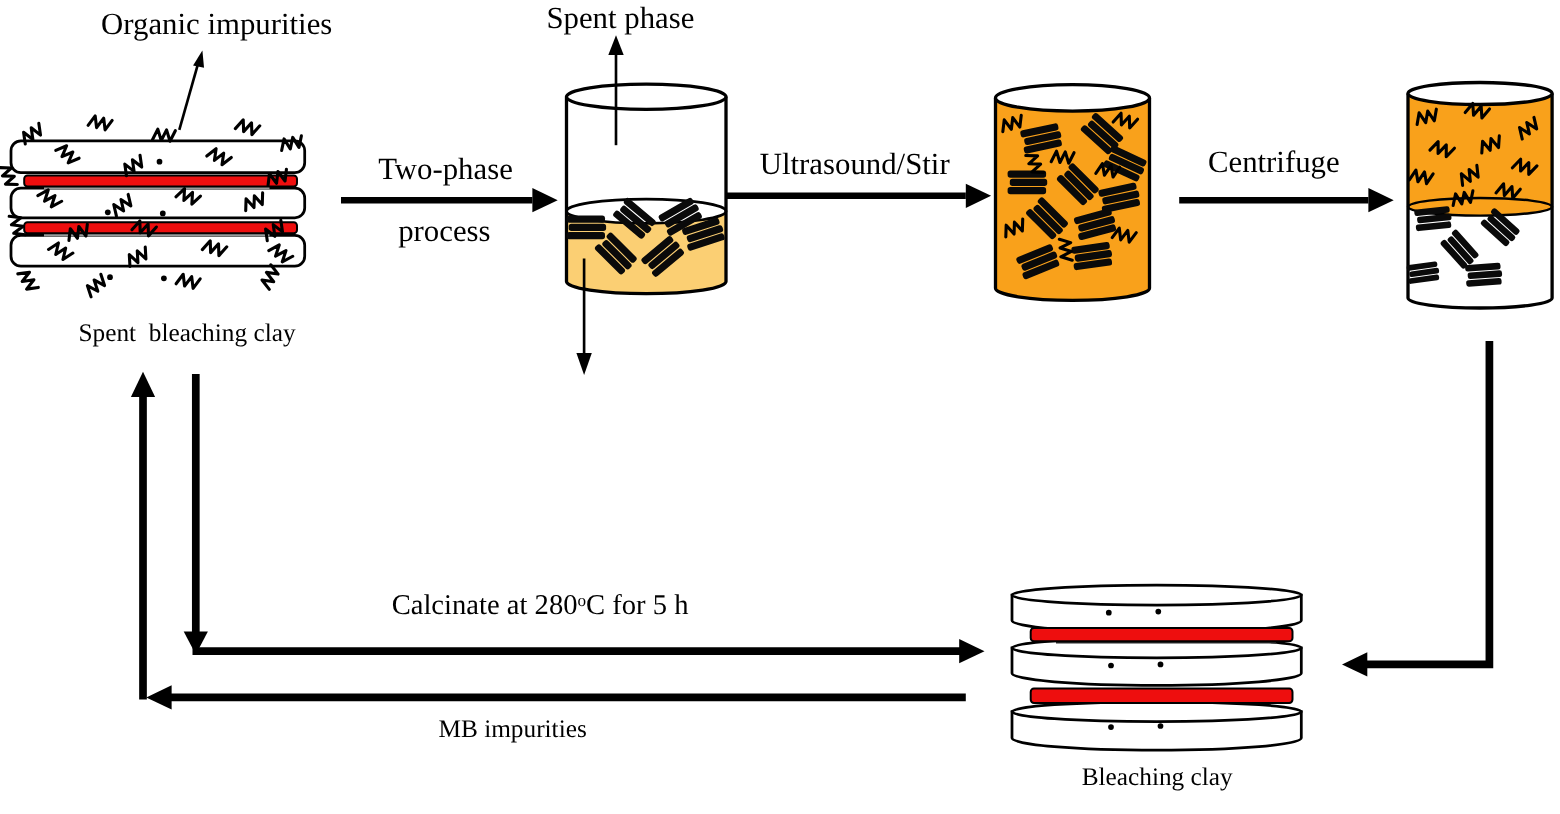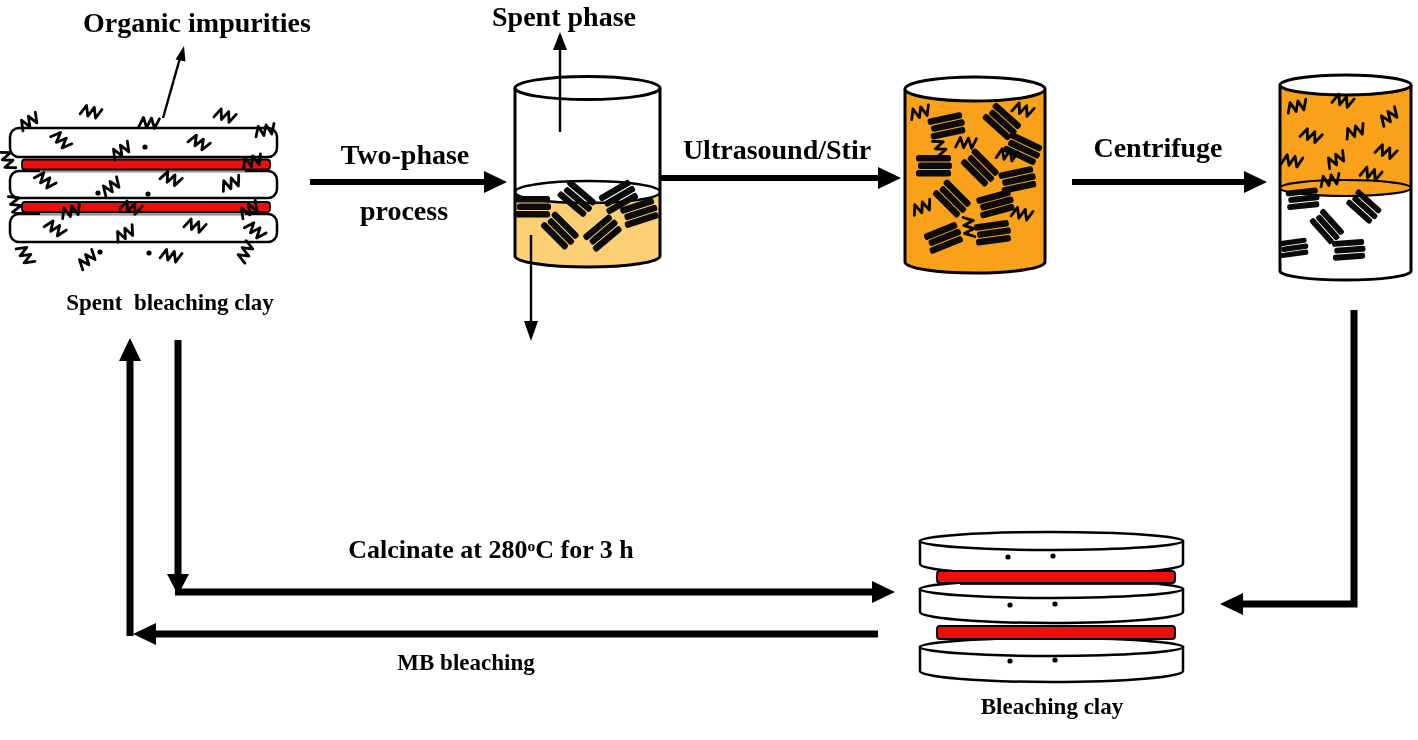--- a/index.html
+++ b/index.html
@@ -1,19 +1,19 @@
 <!DOCTYPE html>
 <html style="--orange: #F9A11B; --lightorange: #FBCF73; --red: #EE0E0E; --ink: #000000;"><head>
 <meta charset="utf-8">
 <style>
   html,body{margin:0;padding:0;background:#fff;}
   #canvas{position:relative;width:1418px;height:740px;background:#fff;overflow:hidden;
           font-family:"Liberation Serif", serif;}
   #shapes{position:absolute;left:0;top:0;width:1418px;height:740px;}
-  .label{position:absolute;font-weight:bold;color:var(--ink);white-space:pre;
+  .label{position:absolute;font-weight:normal;color:var(--ink);white-space:pre;
          transform:translateX(-50%);line-height:1.05;text-align:center;}
   .s26{font-size:26px}.s28{font-size:28px}.s30{font-size:23px}
   .sup{font-size:0.60em;position:relative;top:-0.45em;}
   :root{--ink:#000000;--orange:#F9A11B;--lightorange:#FBCF73;--red:#EE0E0E;}
   .outline{fill:none;stroke:var(--ink);stroke-width:3;}
   .rim{fill:#ffffff;stroke:var(--ink);stroke-width:3;}
   .orangefill{fill:var(--orange);stroke:none;}
   .iface{fill:var(--orange);stroke:var(--ink);stroke-width:2.2;}
   .liquid{fill:var(--lightorange);stroke:none;}
   .surface{fill:none;stroke:var(--ink);stroke-width:2.5;}
@@ -232,16 +232,16 @@
     </g>
   </svg>
 
   <div class="label s28" style="left:197px;top:8px">Organic impurities</div>
   <div class="label s28" style="left:564px;top:2px">Spent phase</div>
   <div class="label s28" style="left:405px;top:140px">Two-phase</div>
   <div class="label s28" style="left:404px;top:196px">process</div>
   <div class="label s28" style="left:777px;top:135px">Ultrasound/Stir</div>
   <div class="label s28" style="left:1158px;top:133px">Centrifuge</div>
   <div class="label s30" style="left:170px;top:291px">Spent  bleaching clay</div>
-  <div class="label s26" style="left:491px;top:536px"><span>Calcinate at 280</span><span class="sup">o</span><span>C for 3 h</span></div>
-  <div class="label s30" style="left:466px;top:651px">MB bleaching</div>
+  <div class="label s26" style="left:491px;top:536px"><span>Calcinate at 280</span><span class="sup">o</span><span>C for 5 h</span></div>
+  <div class="label s30" style="left:466px;top:651px">MB impurities</div>
   <div class="label s30" style="left:1052px;top:695px">Bleaching clay</div>
 </div>
 
 </body></html>

